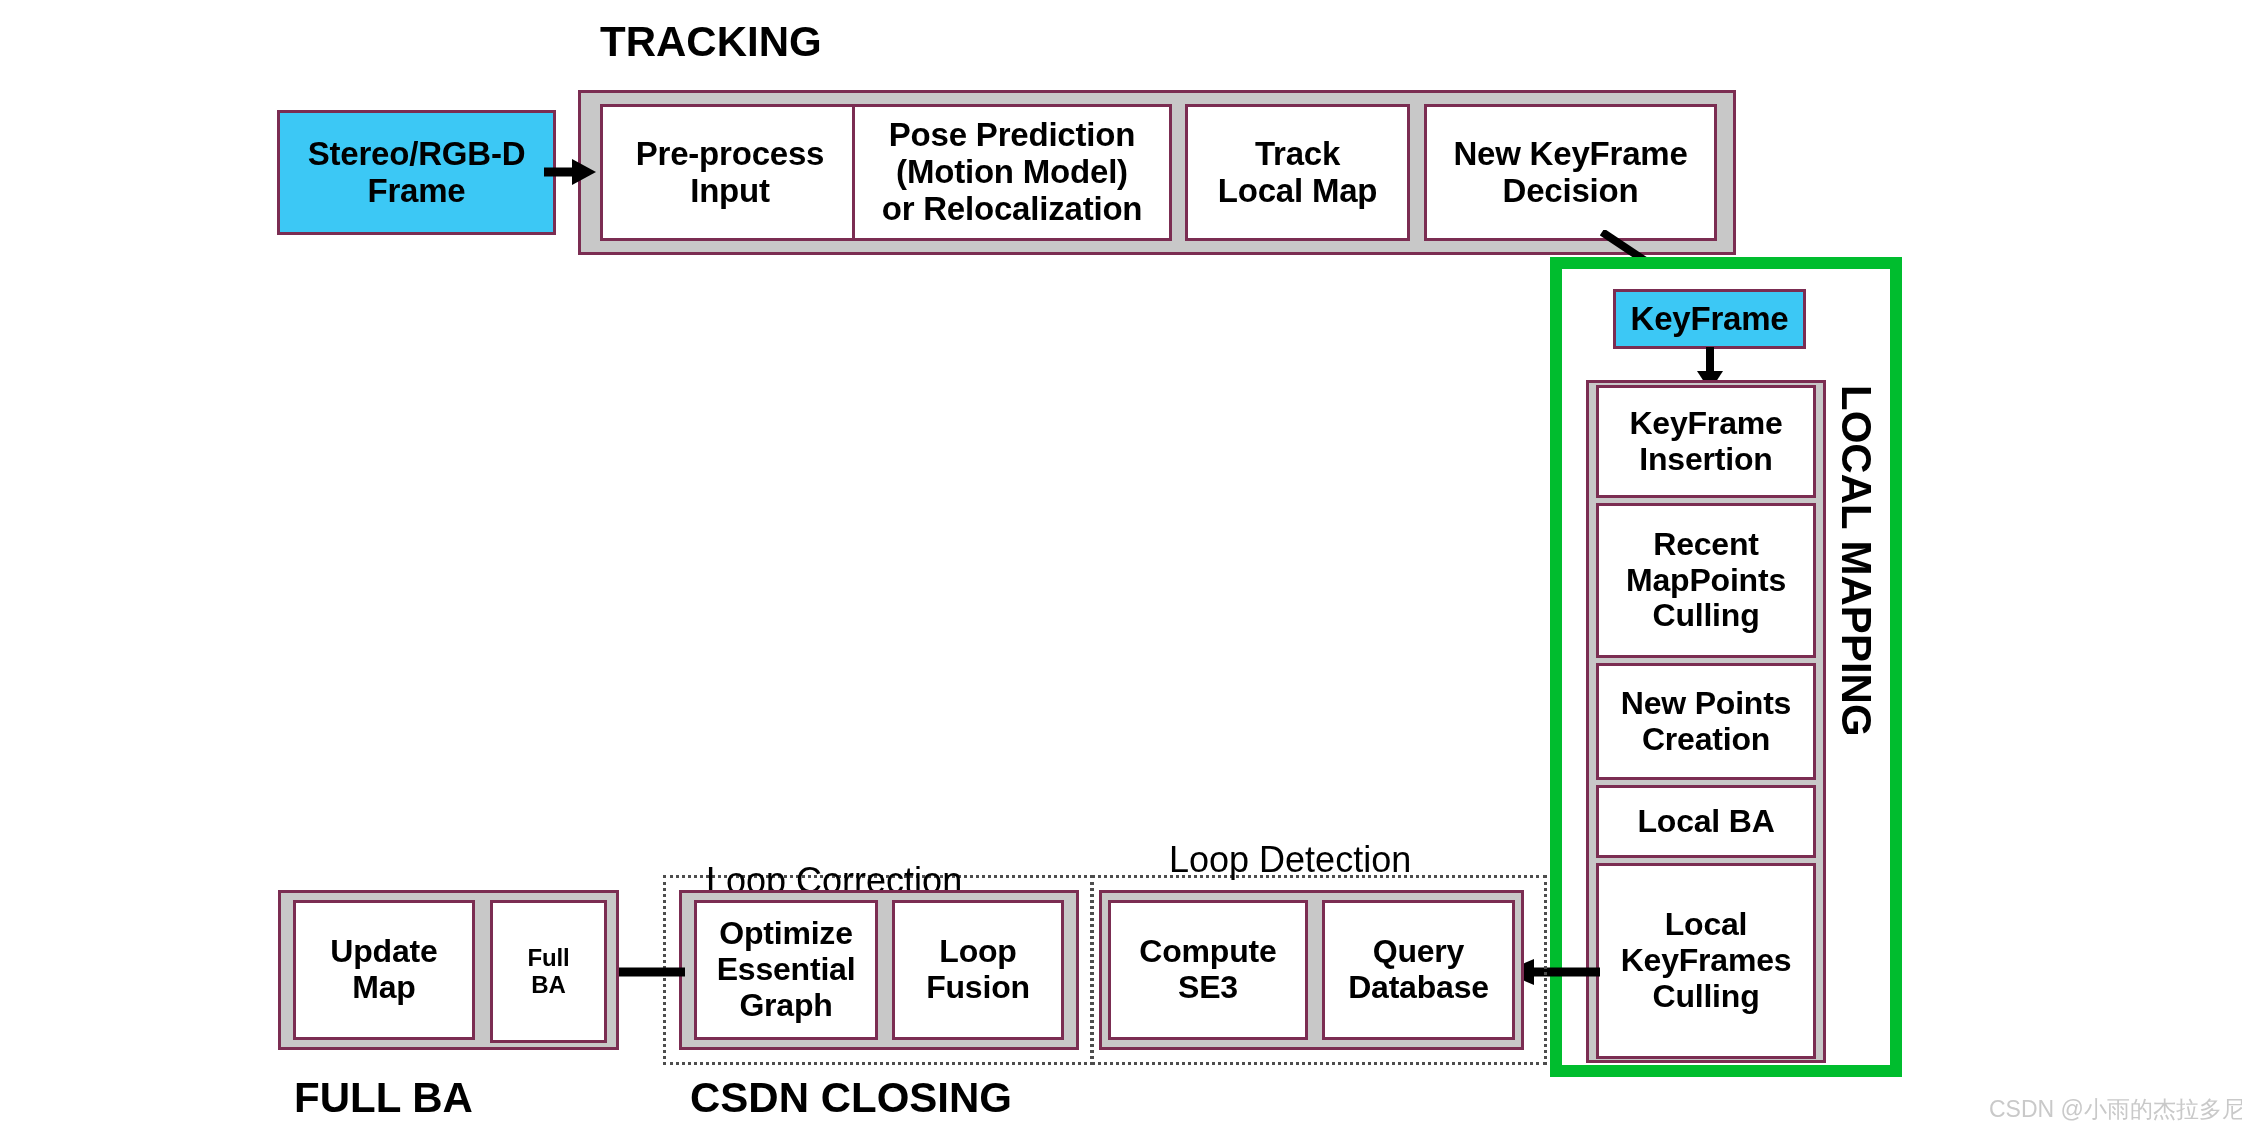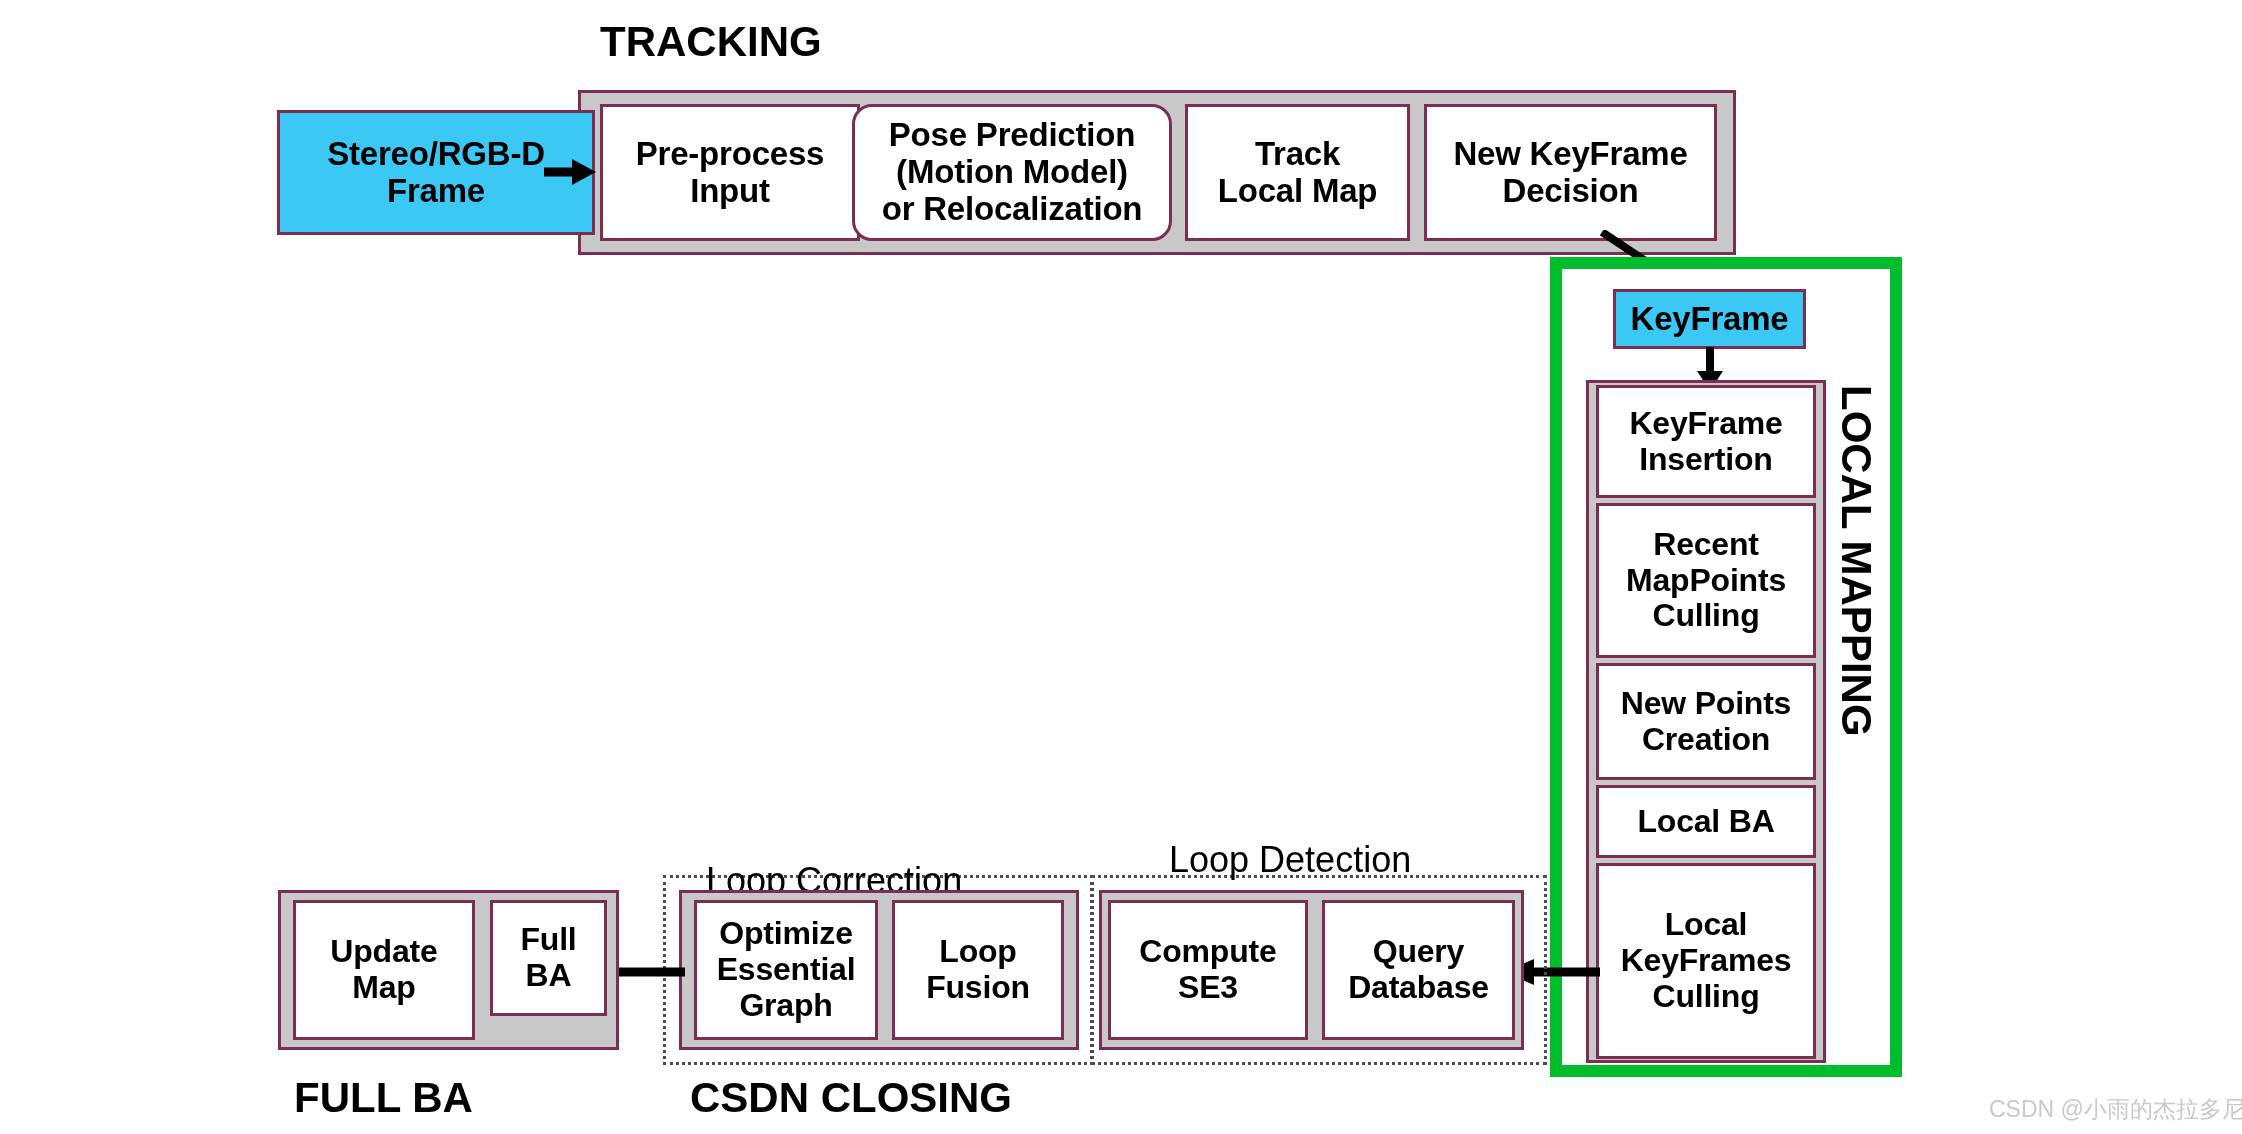--- a/index.html
+++ b/index.html
@@ -103,38 +103,38 @@
 </style>
 </head>
 <body>
 
 <div id="canvas">
 
   <div class="caption caption-bold" style="left:600px; top:18px; font-size:42px;">TRACKING</div>
 
   <div class="module" style="left:578px; top:90px; width:1158px; height:165px;"></div>
 
-  <div class="node cyan" style="left:277px; top:110px; width:318px; height:125px; font-size:33px;">
+  <div class="node cyan" style="left:277px; top:110px; width:279px; height:125px; font-size:33px;">
     <span class="node-txt">Stereo/RGB-D
 Frame</span>
   </div>
 
   <div class="conn" style="left:544px; top:155px; width:52px; height:34px;">
     <svg width="52" height="34" viewBox="0 0 52 34">
       <line x1="0" y1="17" x2="34" y2="17" stroke="#000" stroke-width="9"></line>
       <polygon points="28,4 52,17 28,30" fill="#000"></polygon>
     </svg>
   </div>
 
   <div class="node" style="left:600px; top:104px; width:260px; height:137px; font-size:33px;">
     <span class="node-txt">Pre-process
 Input</span>
   </div>
 
-  <div class="node" style="left:852px; top:104px; width:320px; height:137px; font-size:33px;border-radius:20px;">
+  <div class="node" style="left:852px; top:104px; width:320px; height:137px; font-size:33px;">
     <span class="node-txt">Pose Prediction
 (Motion Model)
 or Relocalization</span>
   </div>
 
   <div class="node" style="left:1185px; top:104px; width:225px; height:137px; font-size:33px;">
     <span class="node-txt">Track
 Local Map</span>
   </div>
 
@@ -240,21 +240,21 @@
     </svg>
   </div>
 
   <div class="module" style="left:278px; top:890px; width:341px; height:160px;"></div>
 
   <div class="node" style="left:293px; top:900px; width:182px; height:140px; font-size:32px;">
     <span class="node-txt">Update
 Map</span>
   </div>
 
-  <div class="node" style="left:490px; top:900px; width:117px; height:116px; font-size:32px;">
+  <div class="node" style="left:490px; top:900px; width:117px; height:143px; font-size:24px;">
     <span class="node-txt">Full
 BA</span>
   </div>
 
   <div class="caption caption-bold" style="left:294px; top:1074px; font-size:42px;">FULL BA</div>
 
   <div class="watermark" style="left:1989px; top:1094px;">CSDN @小雨的杰拉多尼</div>
 
 </div>
 

